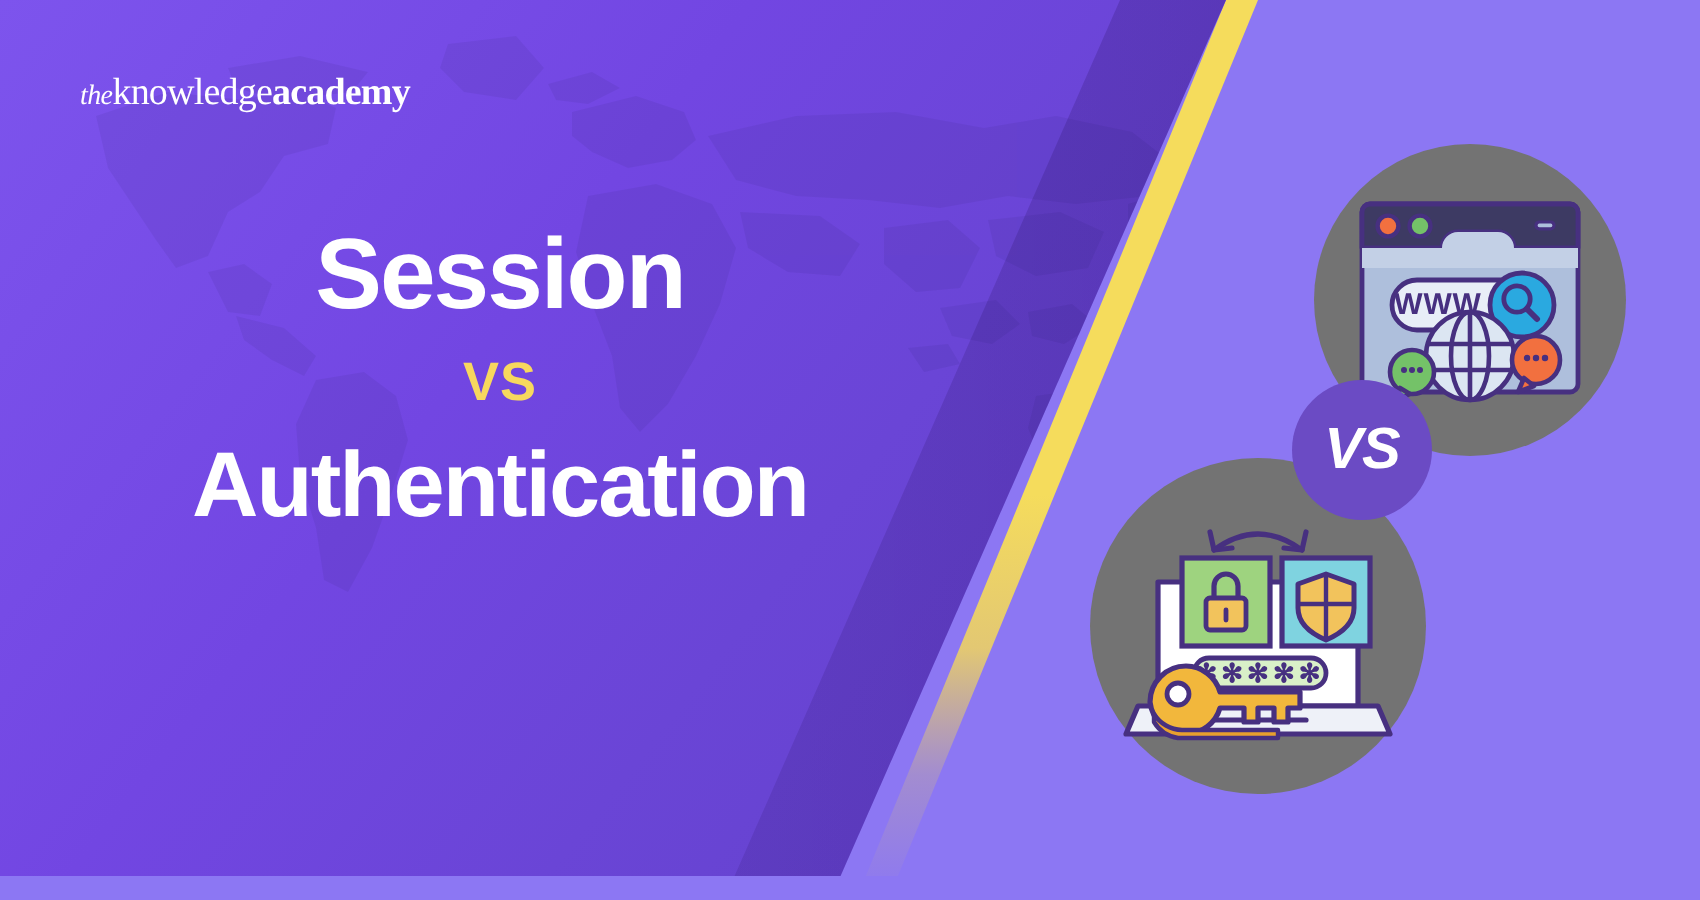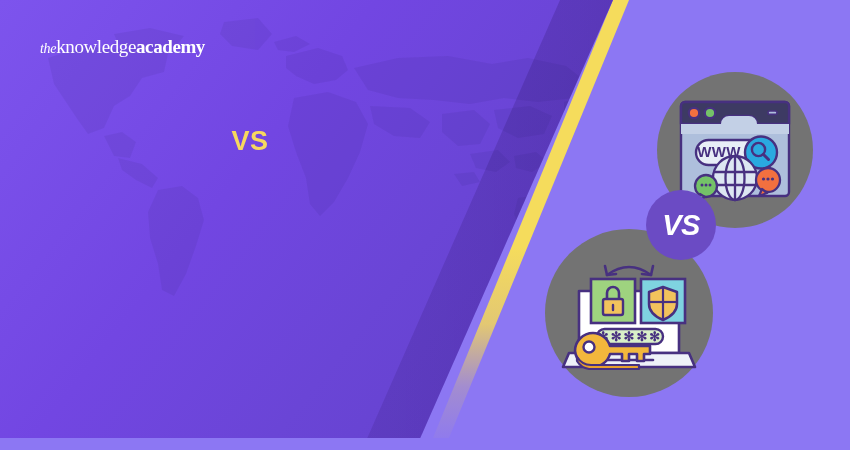--- a/index.html
+++ b/index.html
@@ -147,21 +147,23 @@
       </svg>
     </div>
   </div>
   <div class="panel-shadow"></div>
 
   <div class="logo">
     <span class="lg-the">the</span><span class="lg-know">knowledge</span><span class="lg-acad">academy</span>
   </div>
 
   <div class="headline">
+    <div class="h-line1">Session</div>
     <div class="h-vs">VS</div>
+    <div class="h-line2">Authentication</div>
   </div>
 
   <div class="circle circle-top">
     <div class="ill">
       <svg viewBox="0 0 156 156">
         <g stroke="#473080" stroke-width="2.4" stroke-linejoin="round" stroke-linecap="round">
 
           <path d="M28 30 h100 a4 4 0 0 1 4 4 v86 a4 4 0 0 1 -4 4 h-100 a4 4 0 0 1 -4 -4 v-86 a4 4 0 0 1 4 -4 z" fill="#aebfdc"></path>
 
           <path d="M24 34 a4 4 0 0 1 4 -4 h100 a4 4 0 0 1 4 4 v18 h-32 a8 8 0 0 0 -8 -8 h-20 a8 8 0 0 0 -8 8 h-40 z" fill="#3d3a63"></path>

